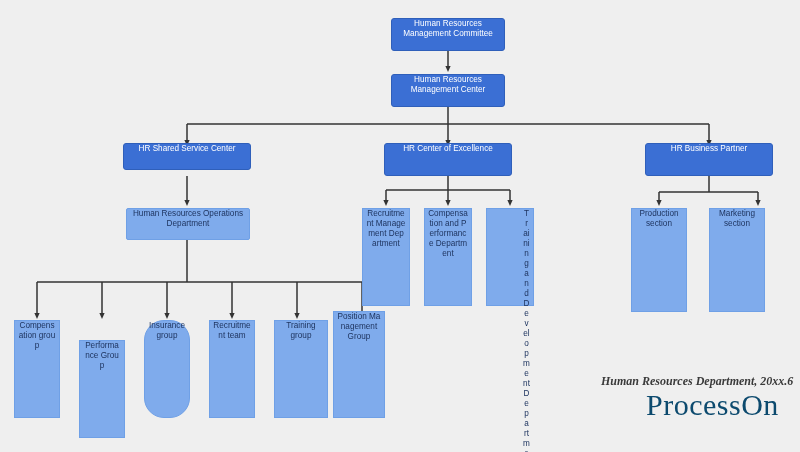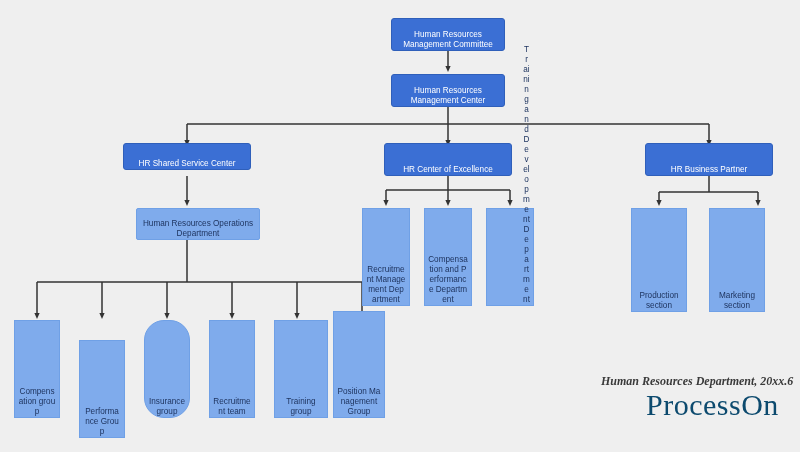--- a/index.html
+++ b/index.html
@@ -8,21 +8,21 @@
     background:#efefef;
     font-family:"Liberation Sans", sans-serif;
     overflow:hidden;
   }
   #canvas{position:relative;width:800px;height:452px;background:#efefef;}
   #wires{position:absolute;left:0;top:0;width:800px;height:452px;}
 
   .node{
     position:absolute;
     box-sizing:border-box;
-    display:flex;align-items:flex-end;justify-content:center;
+    display:flex;align-items:flex-start;justify-content:center;
     text-align:center;
     line-height:1.22;
     z-index:2;
   }
   .node .lbl{display:block;width:100%;padding:0 3px;}
 
   
   .lvl-dark{
     background:#3b6fd4;
     border:1px solid #2f5fba;
@@ -30,21 +30,21 @@
     color:#ffffff;
     font-size:8.2px;
   }
   
   .lvl-light{
     background:#7fabec;
     border:1px solid #6fa0e6;
     color:#1f3560;
     font-size:8.2px;
   }
-  .lvl-light.rounded{border-radius:2px;margin-left:10px;}
+  .lvl-light.rounded{border-radius:2px;}
 
   
   .narrow .lbl{word-break:break-all;}
 
   .caption{
     position:absolute;
     font-family:"Liberation Serif", serif;
     font-style:italic;font-weight:bold;
     font-size:12px;color:#3a3a3a;
     white-space:nowrap;

